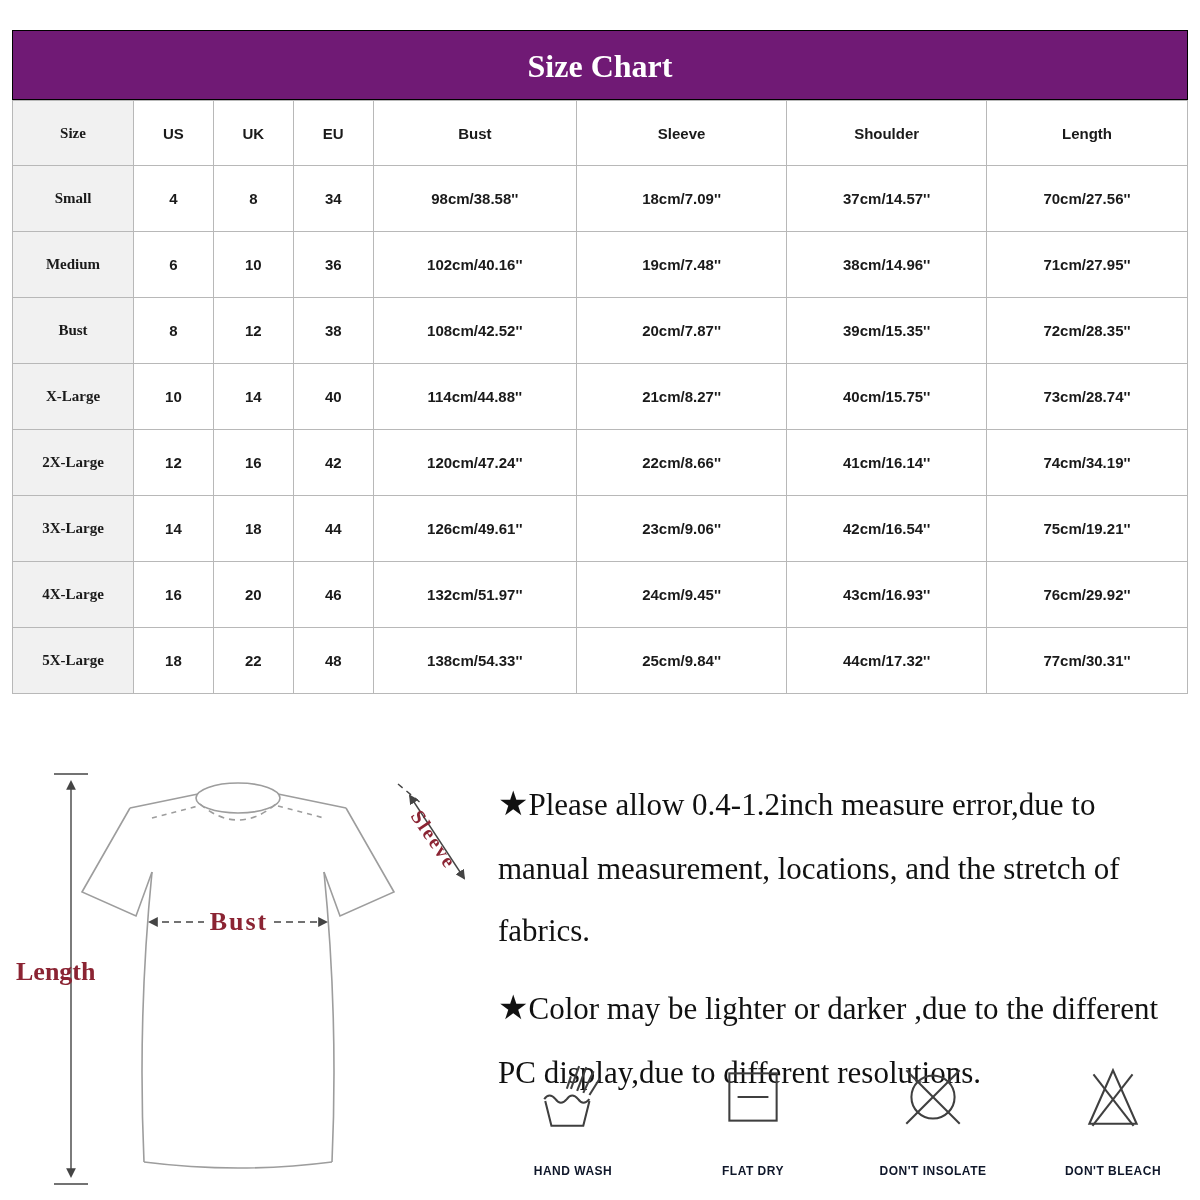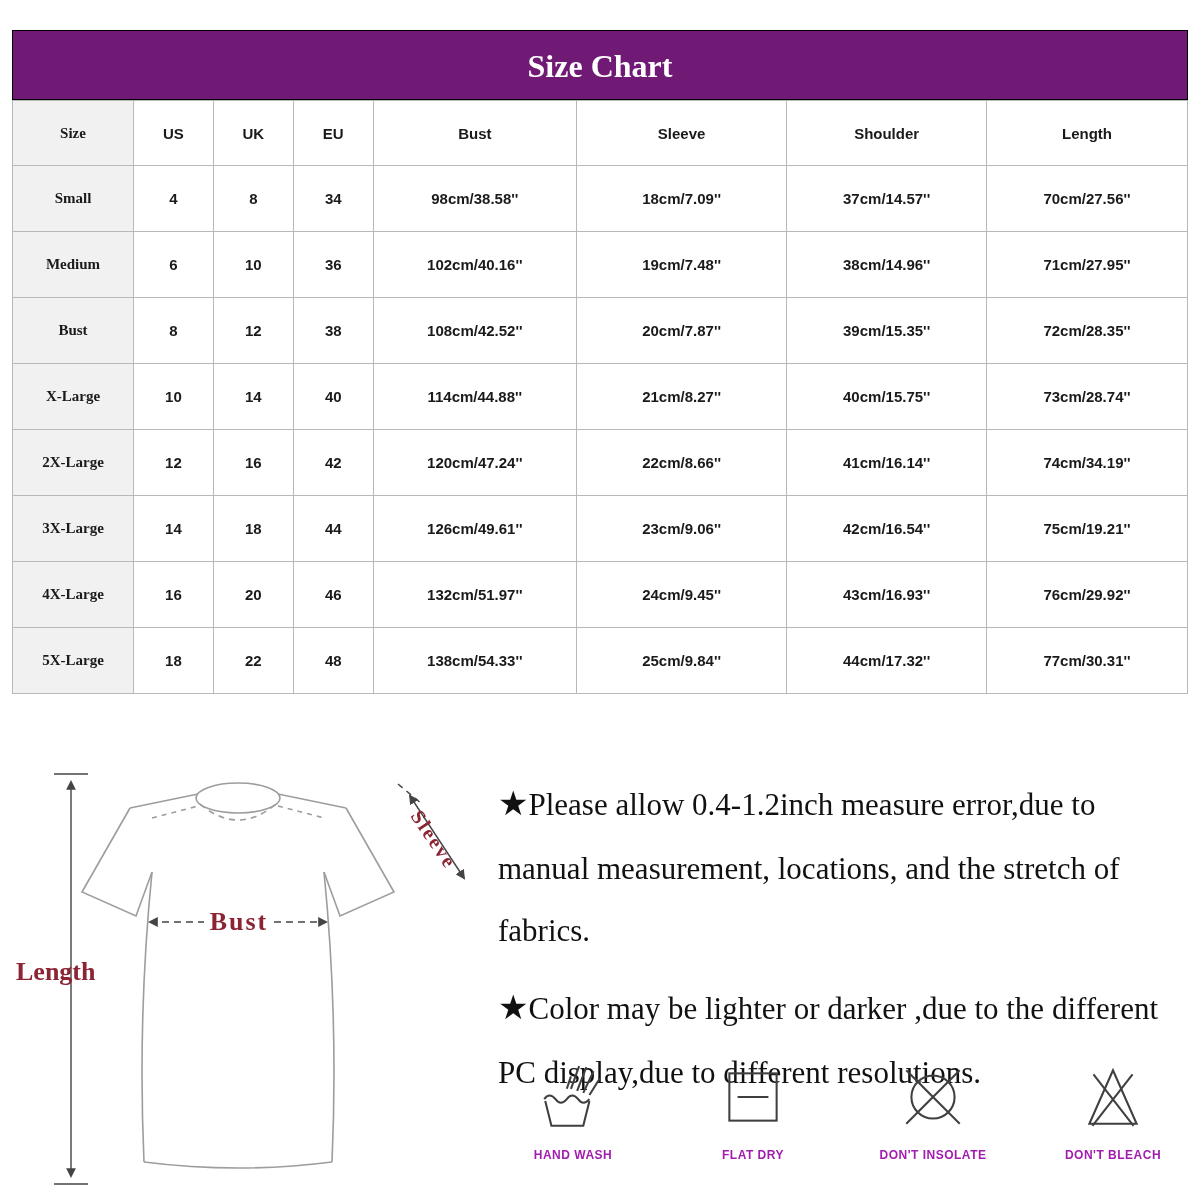--- a/index.html
+++ b/index.html
@@ -26,21 +26,21 @@
   .meas-label{font-family:"Liberation Serif",serif;fill:#8b2433;}
 
   .notes{position:absolute;left:486px;top:758px;width:704px;font-family:"Liberation Serif",serif;
     font-size:31px;line-height:2.0;color:#111;}
   .notes p{margin:12px;}
   .star{font-size:34px;}
 
   .care-row{position:absolute;left:498px;top:1060px;width:690px;display:flex;justify-content:space-between;}
   .care-item{display:flex;flex-direction:column;align-items:center;width:150px;}
   .care-item svg{width:74px;height:74px;stroke:#3f3f3f;stroke-width:2;fill:none;}
-  .care-label{margin-top:14px;font-size:12px;font-weight:bold;color:#a21caf;letter-spacing:0.5px;white-space:nowrap;}
+  .care-label{margin-top:30px;font-size:12px;font-weight:bold;color:#0f172a;letter-spacing:0.5px;white-space:nowrap;}
 </style>
 </head>
 <body>
 
 <div class="table-wrap">
   <div class="title-band">Size Chart</div>
   <table class="size-chart">
     <colgroup>
       <col class="col-size">
         <col class="col-us">

